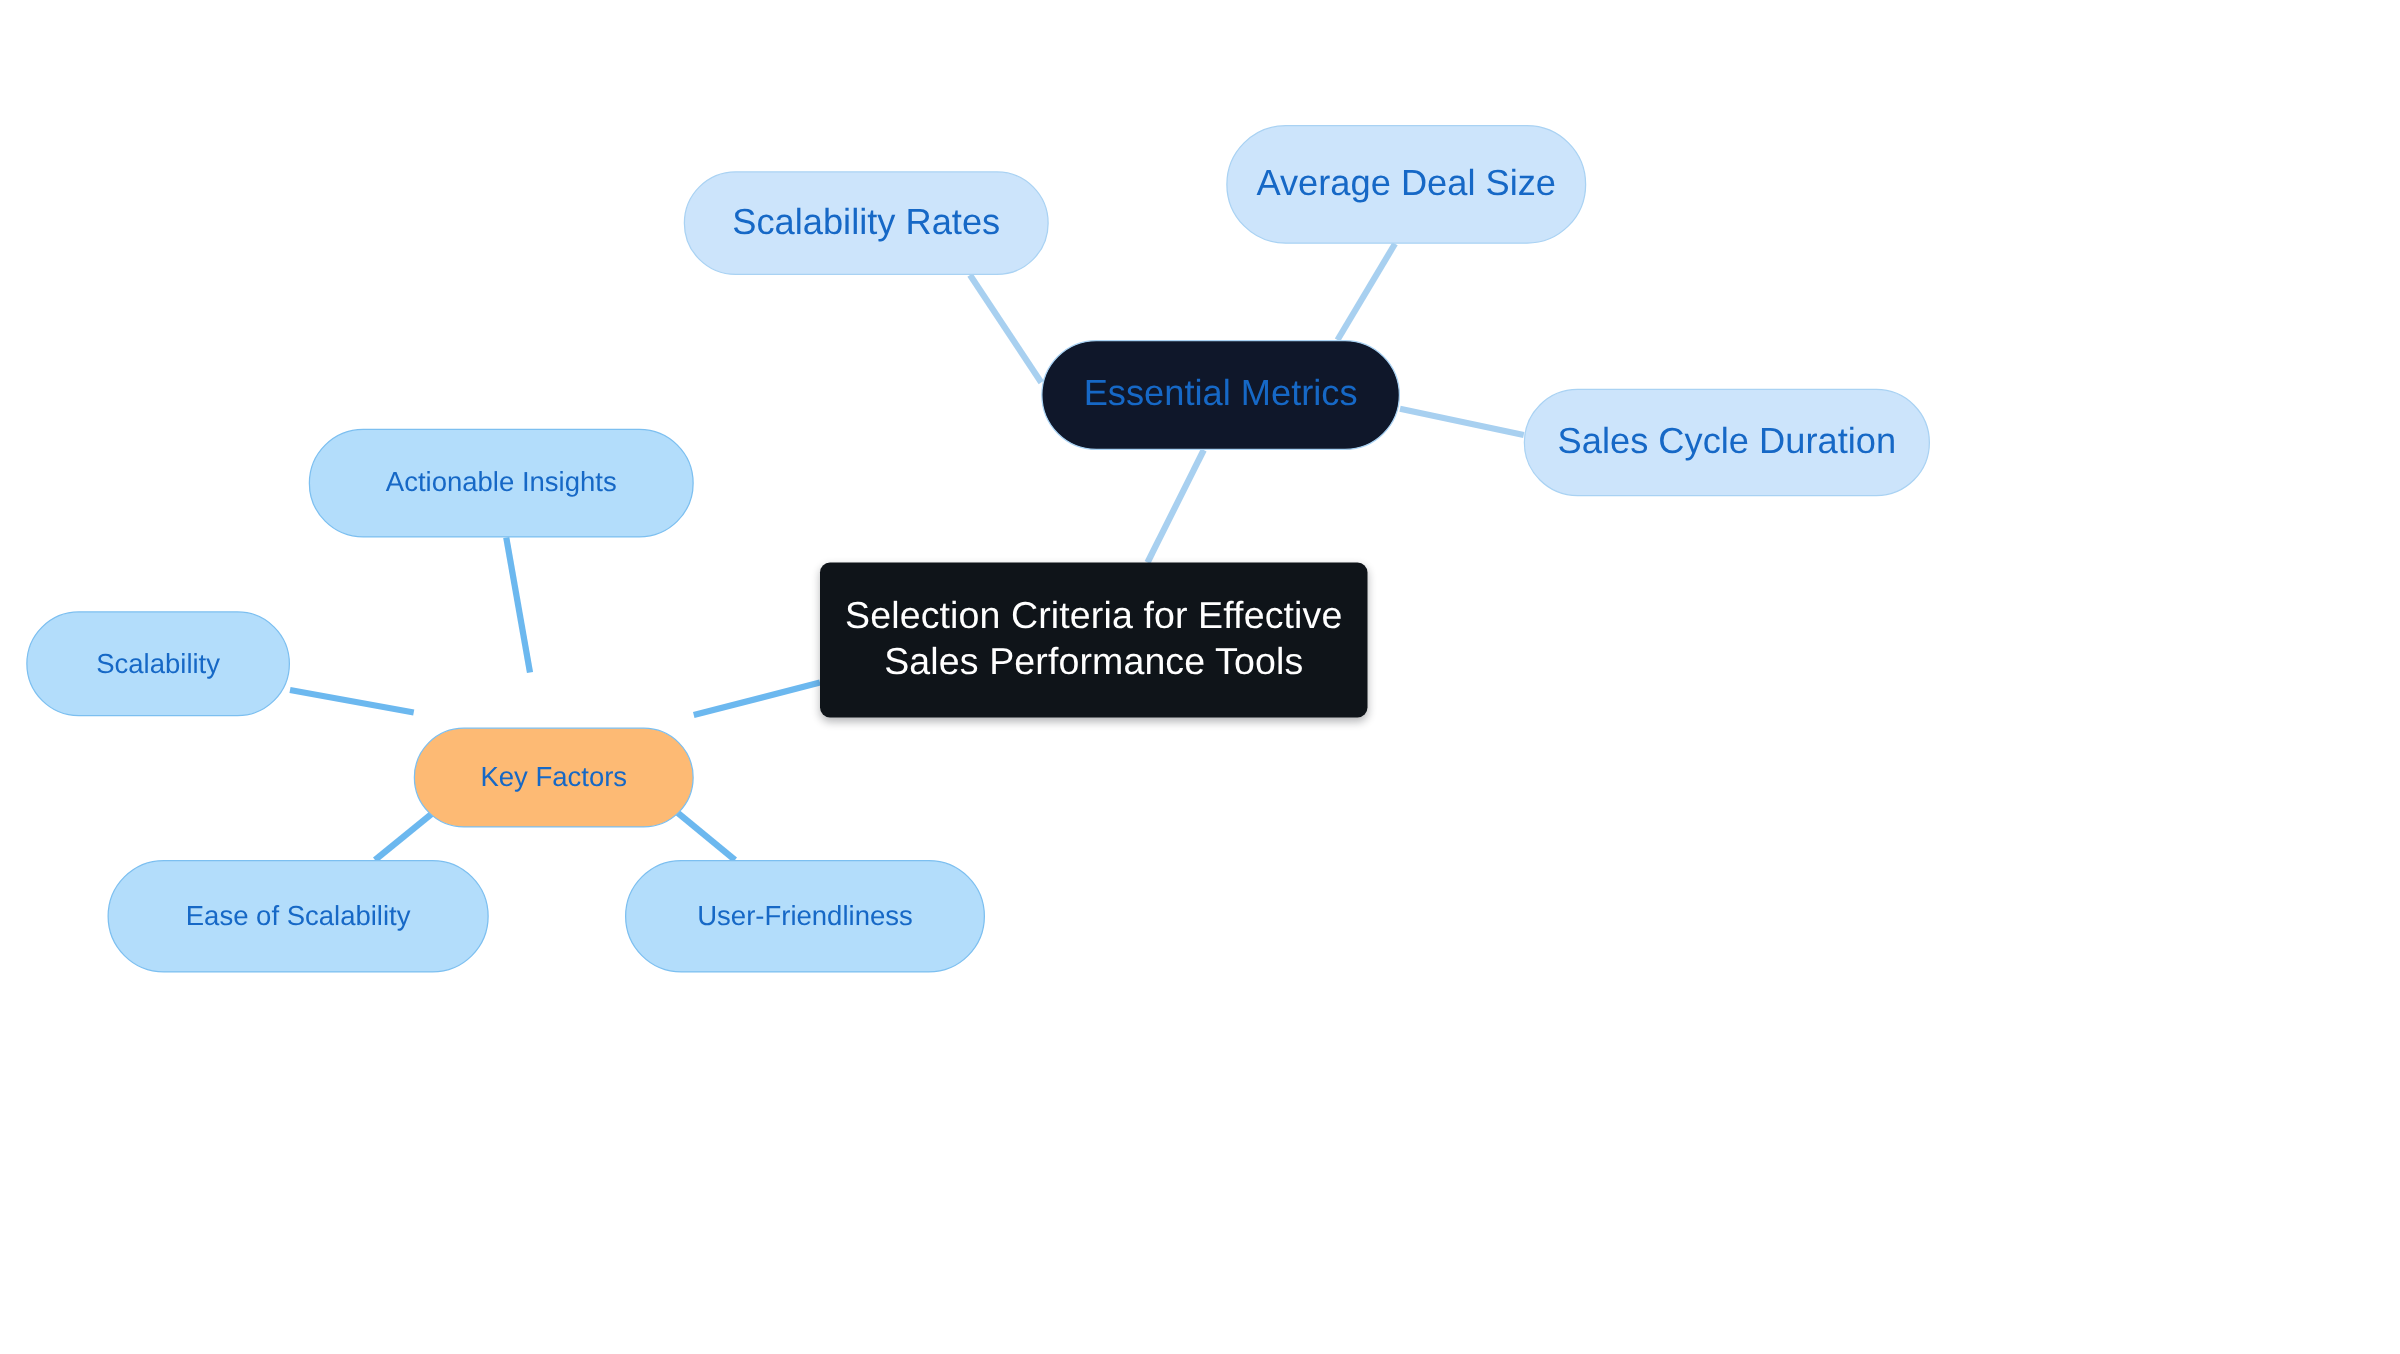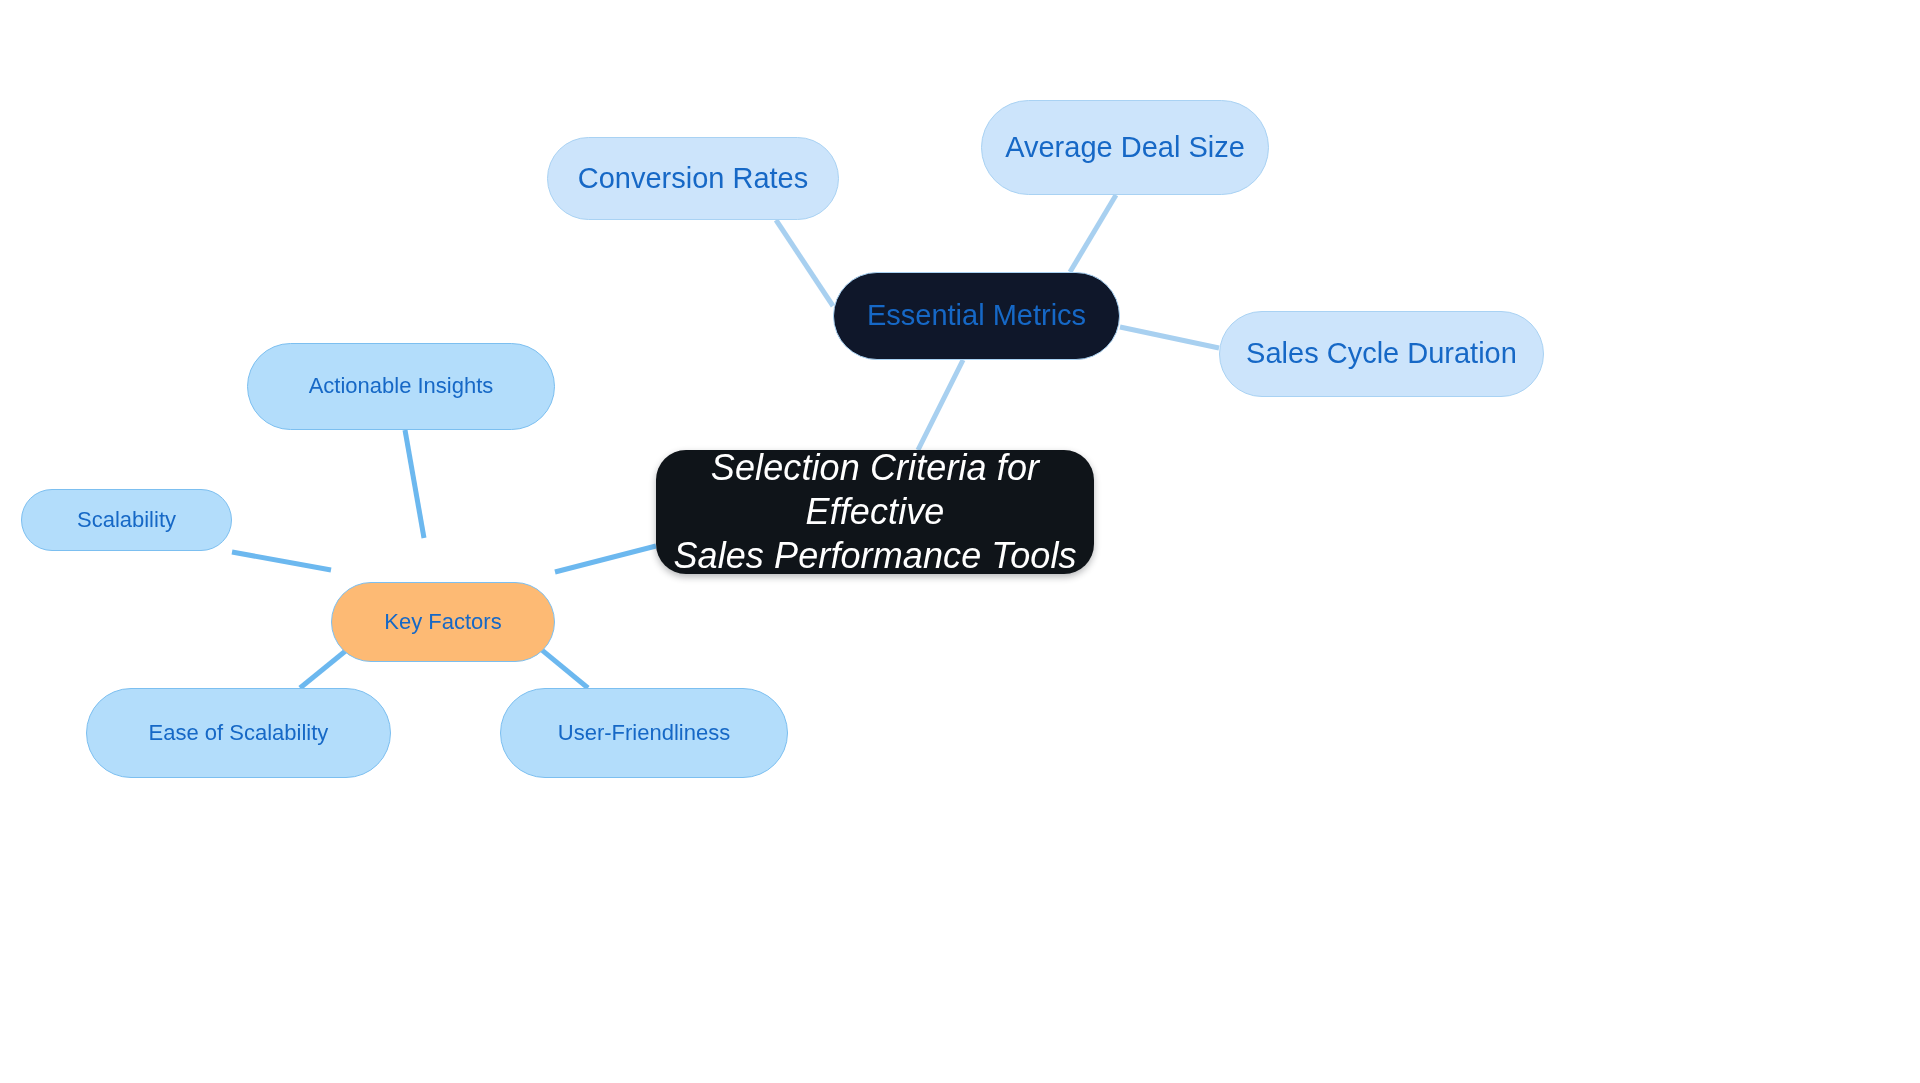--- a/index.html
+++ b/index.html
@@ -29,25 +29,24 @@
     display: flex;
     align-items: center;
     justify-content: center;
     text-align: center;
     line-height: 1.22;
     white-space: pre-line;
   }
   .node-root {
     background: #0f1419;
     color: #ffffff;
-    border-radius: 30px;
-    font-size: 36px;
+    border-radius: 8px;
+    font-size: 30px;
     letter-spacing: 0.1px;
     box-shadow: 0 3px 7px rgba(15,20,25,0.30);
-    font-style: italic;
   }
   .node-branch-right {
     background: #cce4fb;
     border: 1.6px solid #a9d2f3;
     color: #1668c6;
     border-radius: 999px;
     font-size: 29px;
   }
   .node-branch-left {
     background: #b3ddfb;
@@ -67,31 +66,31 @@
       <line x1="833" y1="306" x2="776" y2="220" stroke="#a8d0f0" stroke-width="5" stroke-linecap="butt"></line>
       <line x1="1070" y1="272" x2="1116" y2="195" stroke="#a8d0f0" stroke-width="5" stroke-linecap="butt"></line>
       <line x1="1120" y1="327" x2="1219" y2="348" stroke="#a8d0f0" stroke-width="5" stroke-linecap="butt"></line>
       <line x1="656" y1="546" x2="555" y2="572" stroke="#6cb8ef" stroke-width="5" stroke-linecap="butt"></line>
       <line x1="424" y1="538" x2="405" y2="430" stroke="#6cb8ef" stroke-width="5" stroke-linecap="butt"></line>
       <line x1="331" y1="570" x2="232" y2="552" stroke="#6cb8ef" stroke-width="5" stroke-linecap="butt"></line>
       <line x1="386" y1="618" x2="300" y2="688" stroke="#6cb8ef" stroke-width="5" stroke-linecap="butt"></line>
       <line x1="503" y1="618" x2="588" y2="688" stroke="#6cb8ef" stroke-width="5" stroke-linecap="butt"></line>
     </svg>
 
-  <div class="node node-branch-right" style="left: 547px; top: 137px; width: 292px; height: 83px;">Conversion Rates</div>
+  <div class="node node-branch-right" style="left: 547px; top: 137px; width: 292px; height: 83px;">Scalability Rates</div>
 
   <div class="node node-branch-right" style="left: 981px; top: 100px; width: 288px; height: 95px;">Average Deal Size</div>
 
   <div class="node node-branch-right" style="left: 1219px; top: 311px; width: 325px; height: 86px;">Sales Cycle Duration</div>
 
   <div class="node node-branch-right" style="left: 833px; top: 272px; width: 287px; height: 88px; background: #0f172a; border-color: rgb(169, 210, 243); color: rgb(22, 104, 198);">Essential Metrics</div>
 
   <div class="node node-branch-left" style="left: 247px; top: 343px; width: 308px; height: 87px;">Actionable Insights</div>
 
-  <div class="node node-branch-left" style="left: 21px; top: 489px; width: 211px; height: 62px;">Scalability</div>
+  <div class="node node-branch-left" style="left: 21px; top: 489px; width: 211px; height: 84px;">Scalability</div>
 
   <div class="node node-branch-left" style="left: 86px; top: 688px; width: 305px; height: 90px;">Ease of Scalability</div>
 
   <div class="node node-branch-left" style="left: 500px; top: 688px; width: 288px; height: 90px;">User-Friendliness</div>
 
   <div class="node node-branch-left" style="left: 331px; top: 538px; width: 224px; height: 80px; background: #fdba74; border-color: rgb(124, 191, 240); color: rgb(22, 104, 198); margin-top: 44px;">Key Factors</div>
 
   <div class="node node-root" style="left: 656px; top: 450px; width: 438px; height: 124px; background: rgb(15, 20, 25); color: rgb(255, 255, 255);">Selection Criteria for Effective
 Sales Performance Tools</div>
 

